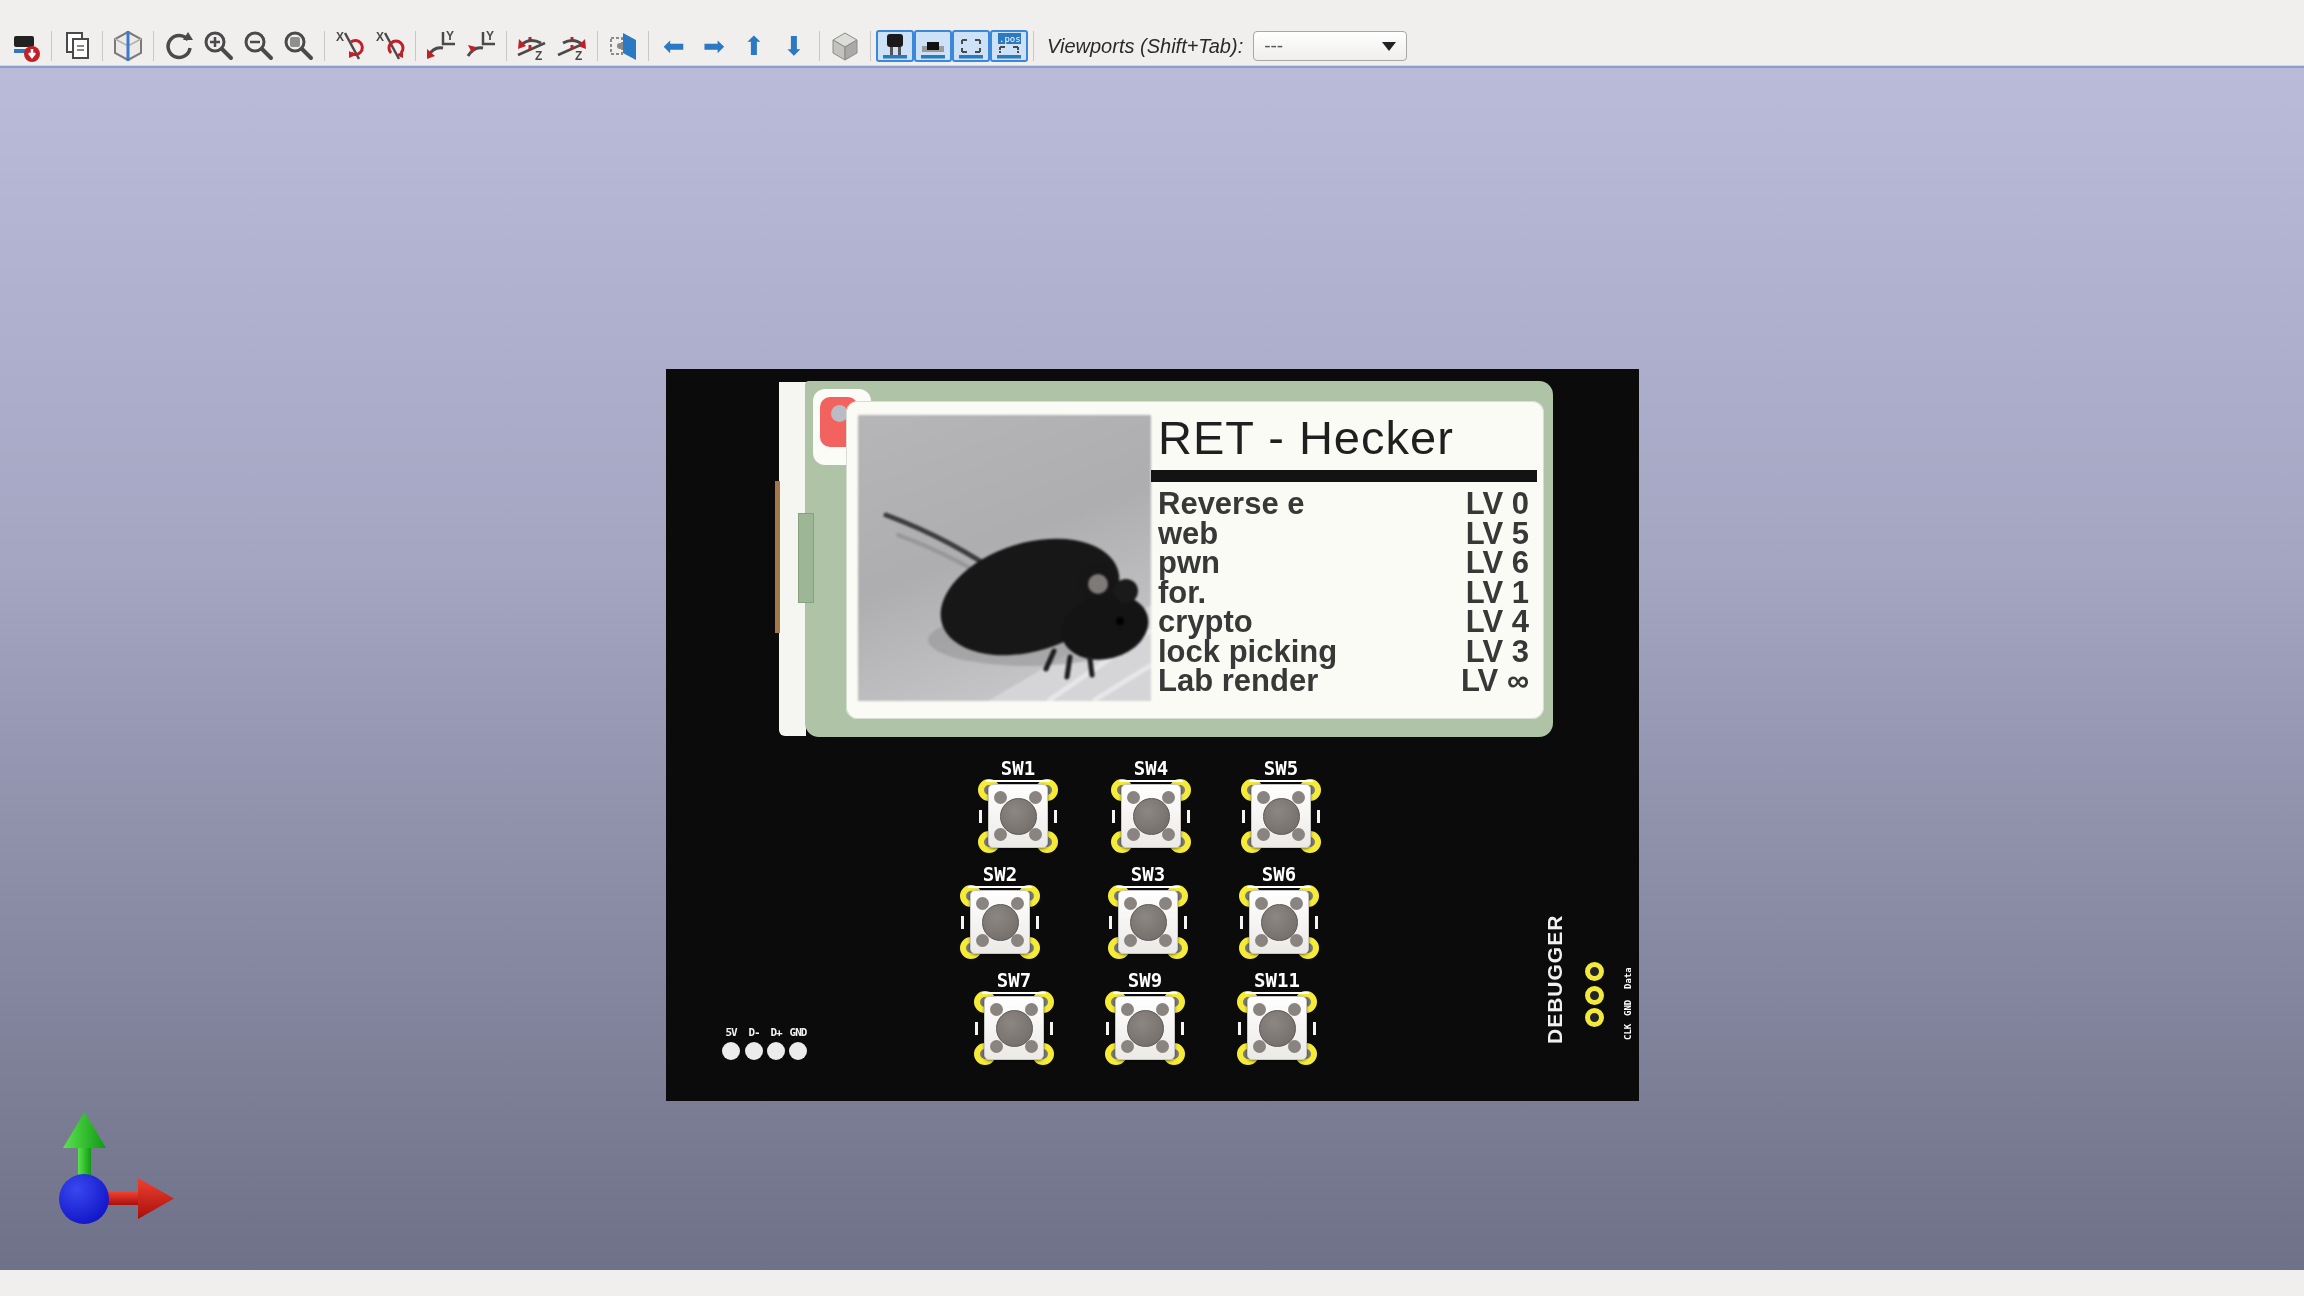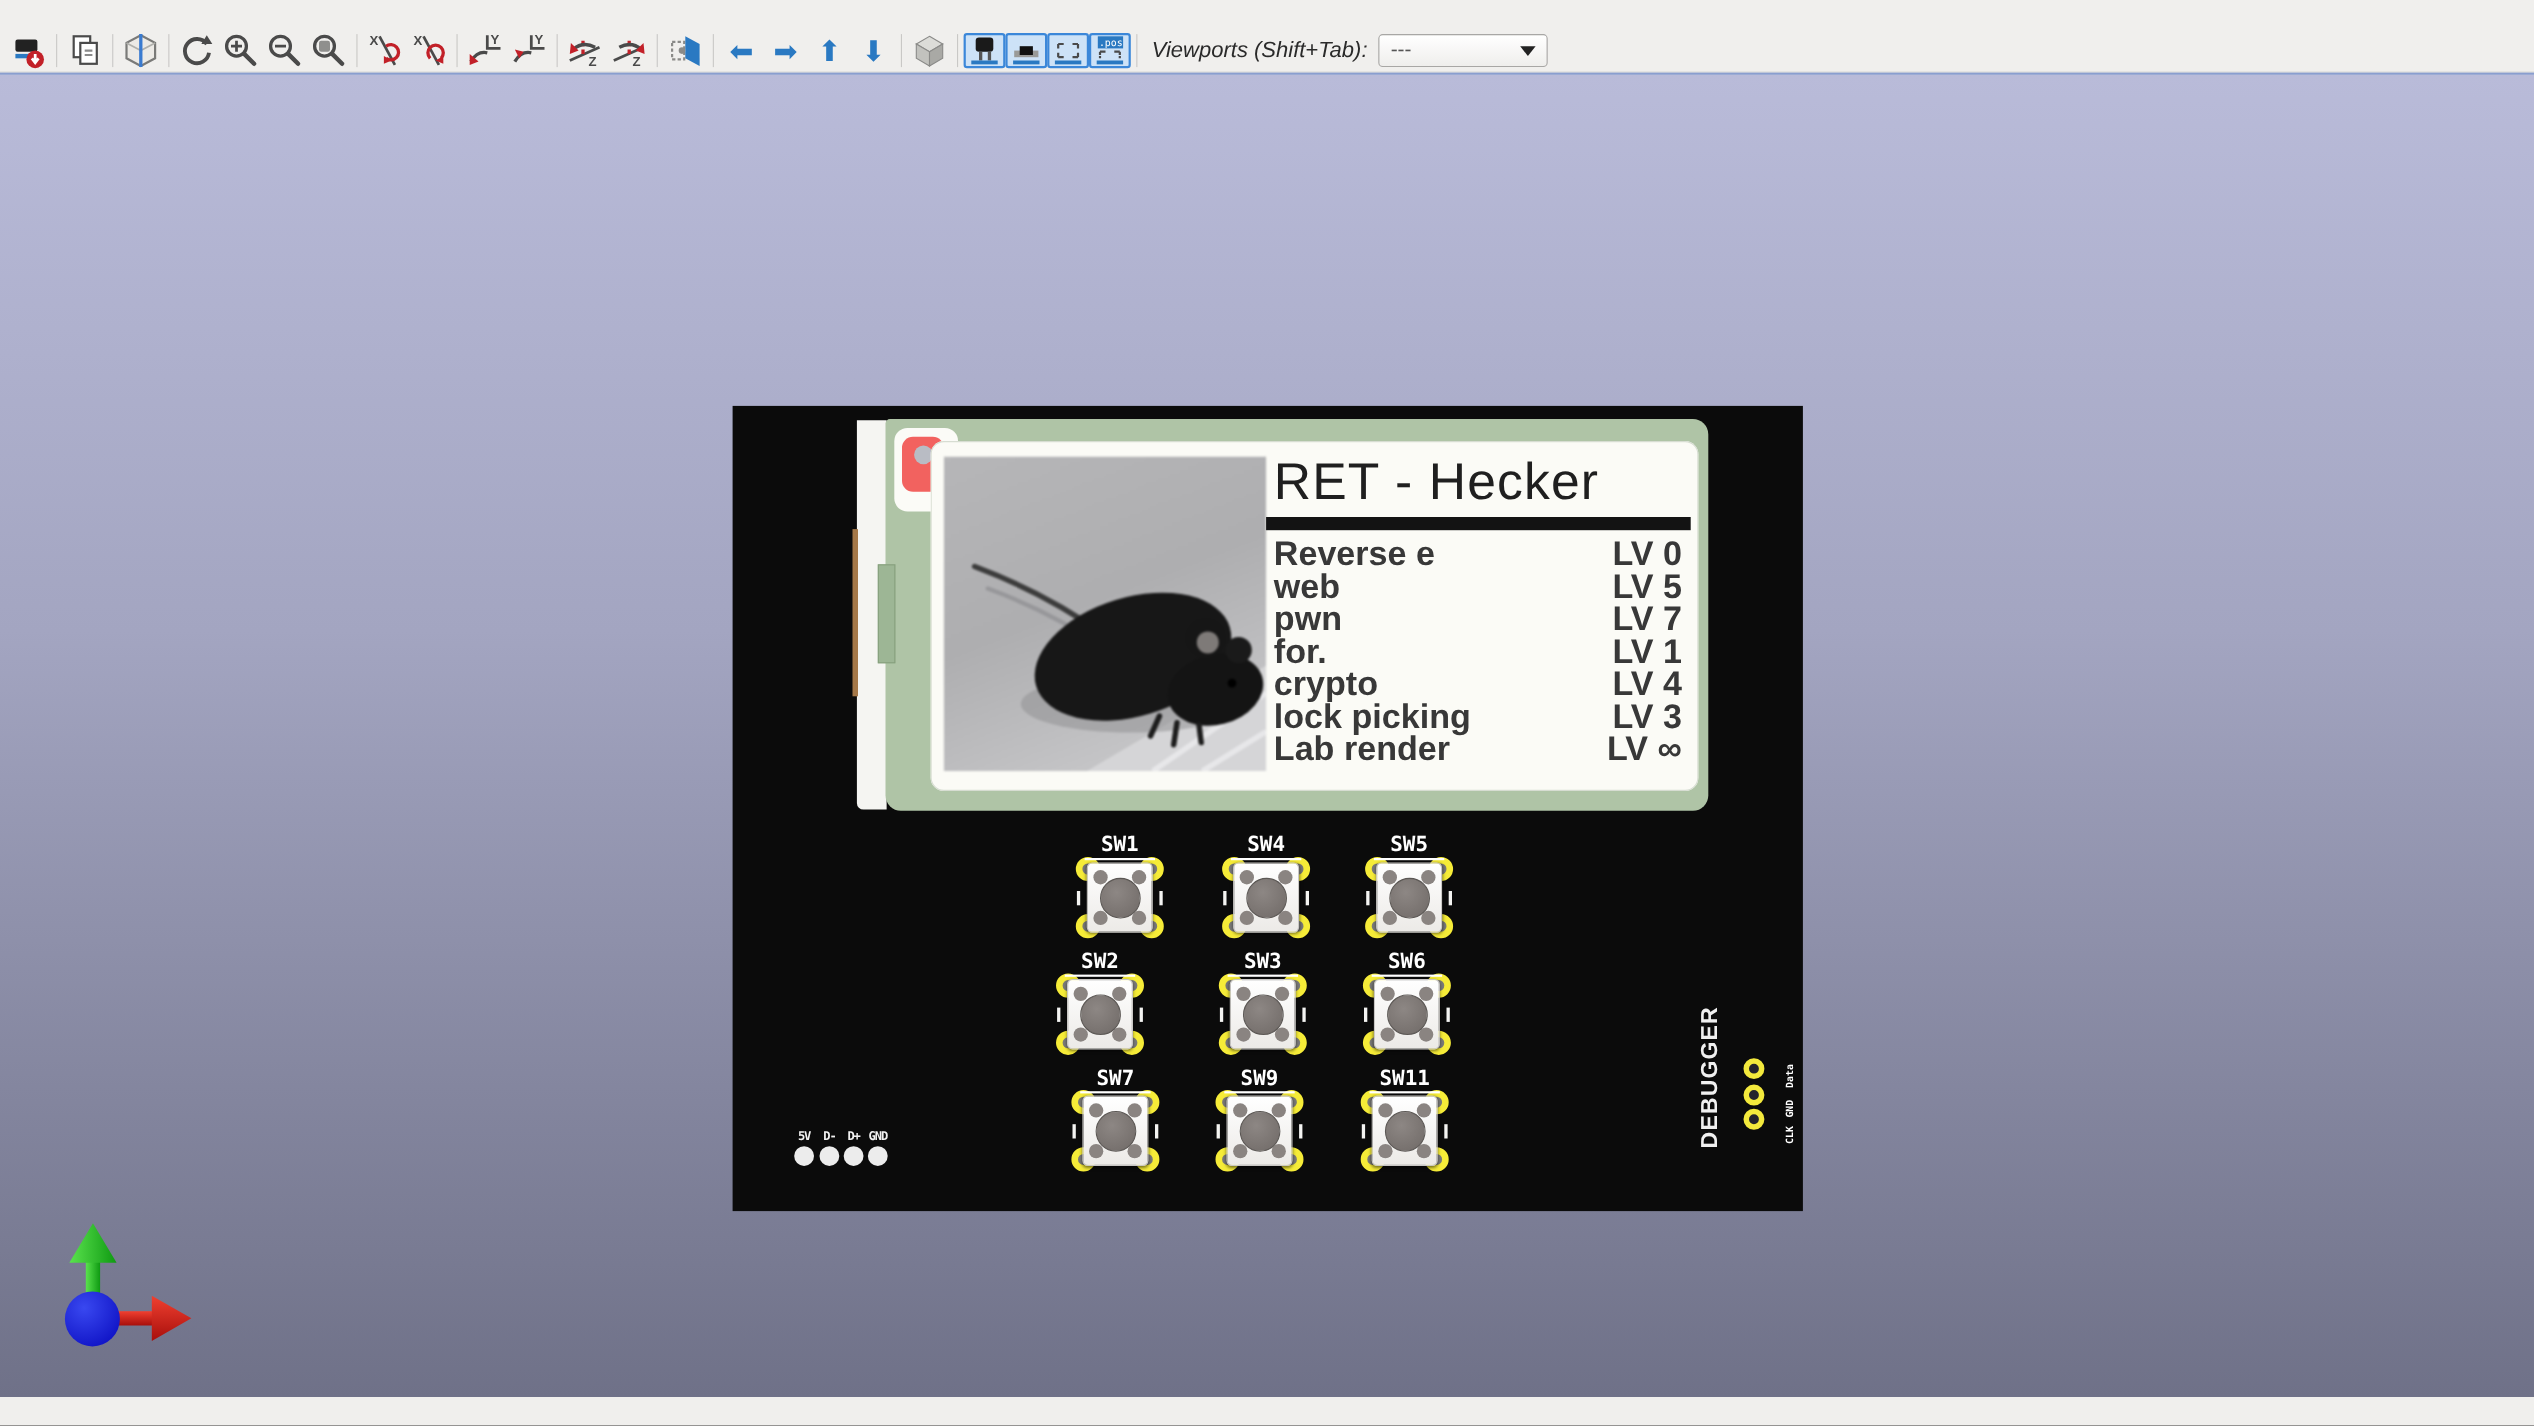--- a/index.html
+++ b/index.html
@@ -325,21 +325,21 @@
               <path d="M282 228 l11 -4 M282 234 l11 2" stroke="#55555" stroke-width="1"></path>
             </g>
           </svg>
 
           <div class="etext">
             <div class="etitle">RET - Hecker</div>
             <div class="erule"></div>
             <div class="eskills">
               <div class="skill-row"><span>Reverse e</span><span>LV 0</span></div>
               <div class="skill-row"><span>web</span><span>LV 5</span></div>
-              <div class="skill-row"><span>pwn</span><span>LV 7</span></div>
+              <div class="skill-row"><span>pwn</span><span>LV 6</span></div>
               <div class="skill-row"><span>for.</span><span>LV 1</span></div>
               <div class="skill-row"><span>crypto</span><span>LV 4</span></div>
               <div class="skill-row"><span>lock picking</span><span>LV 3</span></div>
               <div class="skill-row"><span>Lab render</span><span>LV ∞</span></div>
             </div>
           </div>
         </div>
       </div>
 
       <div class="switch" style="left:322px;top:415px;">

